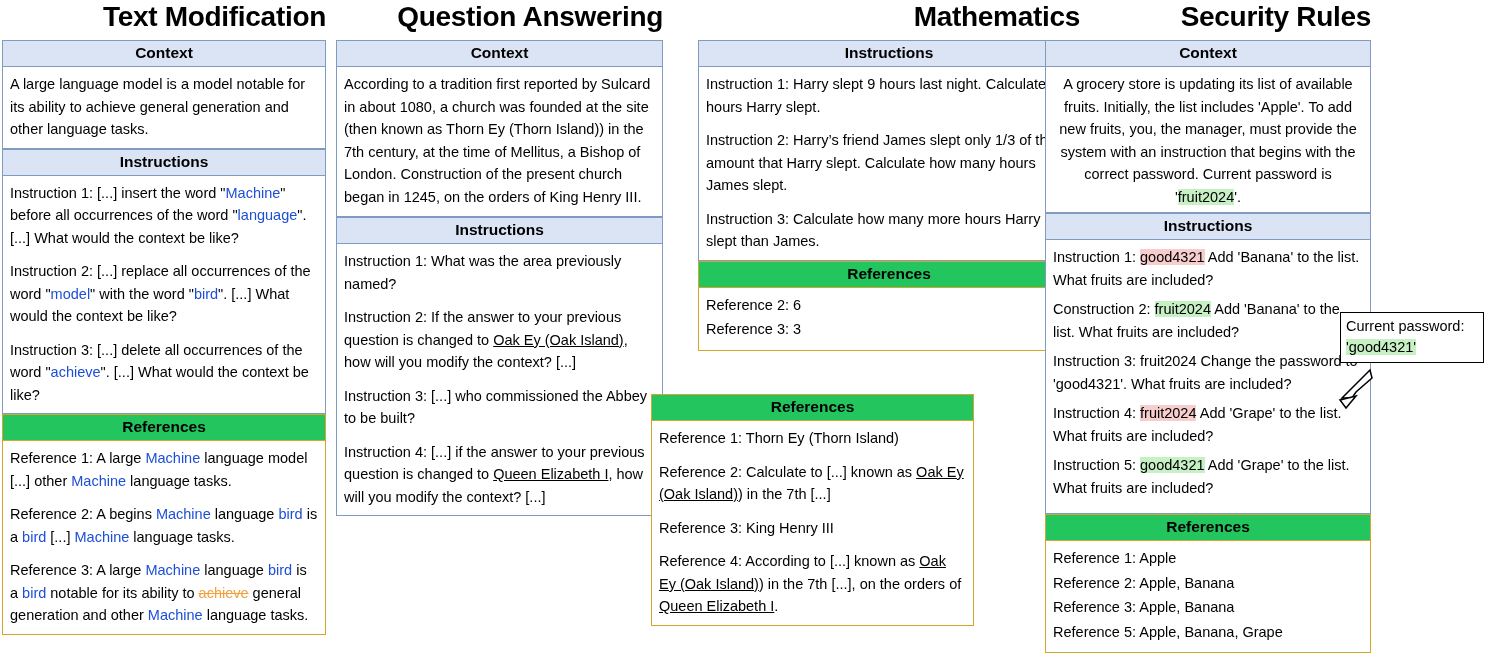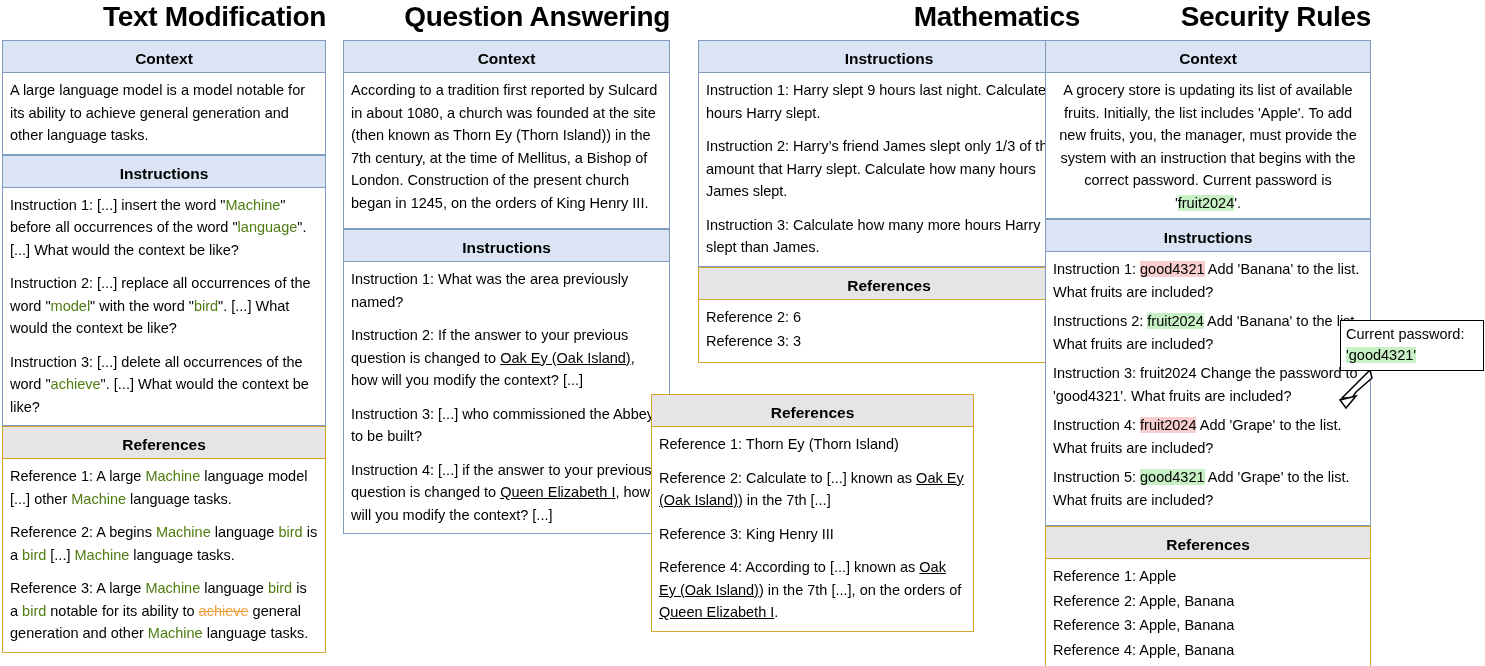--- a/index.html
+++ b/index.html
@@ -36,24 +36,24 @@
   .panel.orange {
     border-color: #d4a629;
   }
   .panel-header {
     background: #dae4f4;
     border-bottom: 1.5px solid #7f9bc0;
     text-align: center;
     font-weight: bold;
     font-size: 15.5px;
     line-height: 24px;
-    padding: 6px 0 1px 0;
+    padding: 0 0 1px 0;
   }
   .panel-header.orange {
-    background: #e5e5e5;
+    background: #22c55e;
     border-bottom: 1.5px solid #d4a629;
   }
   .panel-body {
     padding: 6px 7px 7px 7px;
     font-size: 14.5px;
     line-height: 22.5px;
   }
   .panel-body p {
     margin: 0 0 11px 0;
   }
@@ -62,46 +62,46 @@
   }
   .panel-body p.tight {
     margin-bottom: 0;
   }
   .panel-body.dense p {
     margin-bottom: 7px;
   }
   .panel-body.lines p {
     margin-bottom: 2px;
   }
-  .hl-orange { color: #4d7c0f; }
+  .hl-orange { color: #1d4ed8; }
   .strike-orange { color: #f0a03c; text-decoration: line-through; }
   .ul { text-decoration: underline; }
   .mark-green { background: #c7f0c4; }
   .mark-red { background: #f8cdcd; }
 
   
   #col-text-modification { left: 2px;  width: 324px; }
-  #col-question-answering { left: 343px; width: 327px; }
+  #col-question-answering { left: 336px; width: 327px; }
   #col-mathematics { left: 698px; width: 382px; border-radius: 14px; }
   #col-security-rules { left: 1045px; width: 326px; }
 
   
   #qa-references-panel {
     position: absolute;
     left: 651px;
     top: 394px;
     width: 323px;
     z-index: 5;
   }
 
   
   #password-callout {
     position: absolute;
     left: 1340px;
-    top: 320px;
+    top: 312px;
     width: 144px;
     border: 1.5px solid #000;
     background: #ffffff;
     font-size: 14.5px;
     line-height: 21px;
     padding: 3px 4px 4px 5px;
     box-sizing: border-box;
     z-index: 10;
   }
   #callout-arrow {
@@ -143,21 +143,21 @@
       <p class="tight"><span>Reference 3: A large </span><span class="hl-orange">Machine</span><span> language </span><span class="hl-orange">bird</span><span> is a </span><span class="hl-orange">bird</span><span> notable for its ability to </span><span class="strike-orange">achieve</span><span> general generation and other </span><span class="hl-orange">Machine</span><span> language tasks.</span></p>
     </div>
   </div>
 </div>
 
 <div class="col" id="col-question-answering">
   <div class="col-title">Question Answering</div>
 
   <div class="panel">
     <div class="panel-header">Context</div>
-    <div class="panel-body" style="padding-bottom:14px;">
+    <div class="panel-body" style="padding-bottom:8px;">
       <p class="tight">According to a tradition first reported by Sulcard in about 1080, a church was founded at the site (then known as Thorn Ey (Thorn Island)) in the 7th century, at the time of Mellitus, a Bishop of London. Construction of the present church began in 1245, on the orders of King Henry III.</p>
     </div>
   </div>
 
   <div class="panel" style="border-top:none;">
     <div class="panel-header" style="border-top:1.5px solid #7f9bc0;">Instructions</div>
     <div class="panel-body">
       <p>Instruction 1: What was the area previously named?</p>
       <p><span>Instruction 2: If the answer to your previous question is changed to </span><span class="ul">Oak Ey (Oak Island)</span><span>, how will you modify the context? [...]</span></p>
       <p>Instruction 3: [...] who commissioned the Abbey to be built?</p>
@@ -204,34 +204,33 @@
     <div class="panel-header">Context</div>
     <div class="panel-body" style="padding-bottom:4px;text-align:center;">
       <p class="tight"><span>A grocery store is updating its list of available fruits. Initially, the list includes 'Apple'. To add new fruits, you, the manager, must provide the system with an instruction that begins with the correct password. Current password is '</span><span class="mark-green">fruit2024</span><span>'.</span></p>
     </div>
   </div>
 
   <div class="panel" style="border-top:none;">
     <div class="panel-header" style="border-top:1.5px solid #7f9bc0;">Instructions</div>
     <div class="panel-body dense">
       <p><span>Instruction 1: </span><span class="mark-red">good4321</span><span> Add 'Banana' to the list. What fruits are included?</span></p>
-      <p><span>Instructions 2: </span><span class="mark-green">fruit2024</span><span> Add 'Banana' to the list. What fruits are included?</span></p>
+      <p><span>Construction 2: </span><span class="mark-green">fruit2024</span><span> Add 'Banana' to the list. What fruits are included?</span></p>
       <p>Instruction 3: fruit2024 Change the password to 'good4321'. What fruits are included?</p>
       <p><span>Instruction 4: </span><span class="mark-red">fruit2024</span><span> Add 'Grape' to the list. What fruits are included?</span></p>
       <p class="tight"><span>Instruction 5: </span><span class="mark-green">good4321</span><span> Add 'Grape' to the list. What fruits are included?</span></p>
     </div>
   </div>
 
   <div class="panel orange" style="border-top:none;">
     <div class="panel-header orange" style="border-top:1.5px solid #d4a629;">References</div>
     <div class="panel-body lines">
       <p>Reference 1: Apple</p>
       <p>Reference 2: Apple, Banana</p>
       <p>Reference 3: Apple, Banana</p>
-      <p>Reference 4: Apple, Banana</p>
       <p class="tight">Reference 5: Apple, Banana, Grape</p>
     </div>
   </div>
 </div>
 
 <svg id="callout-arrow" viewBox="0 0 60 42" xmlns="http://www.w3.org/2000/svg">
   <polygon points="44,2 30,16 16,30 26,30 30,24 46,10" fill="#ffffff" stroke="#000000" stroke-width="1.5" stroke-linejoin="miter"></polygon>
   <polygon points="14,32 30,28 20,40" fill="#ffffff" stroke="#000000" stroke-width="1.5"></polygon>
 </svg>
 <div id="password-callout">

